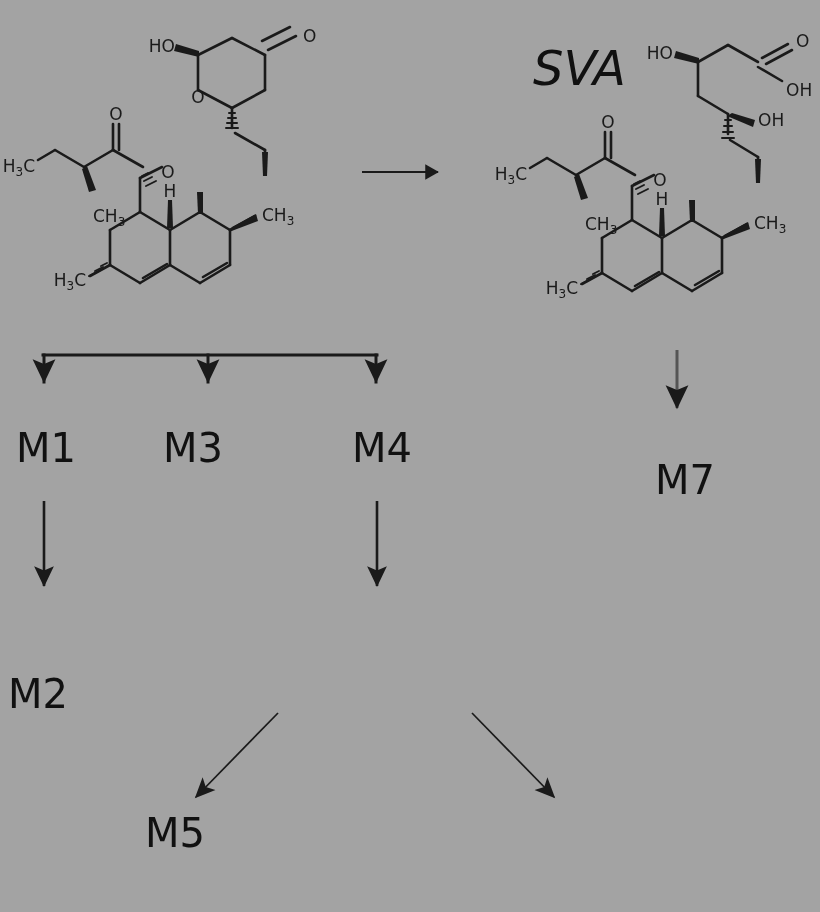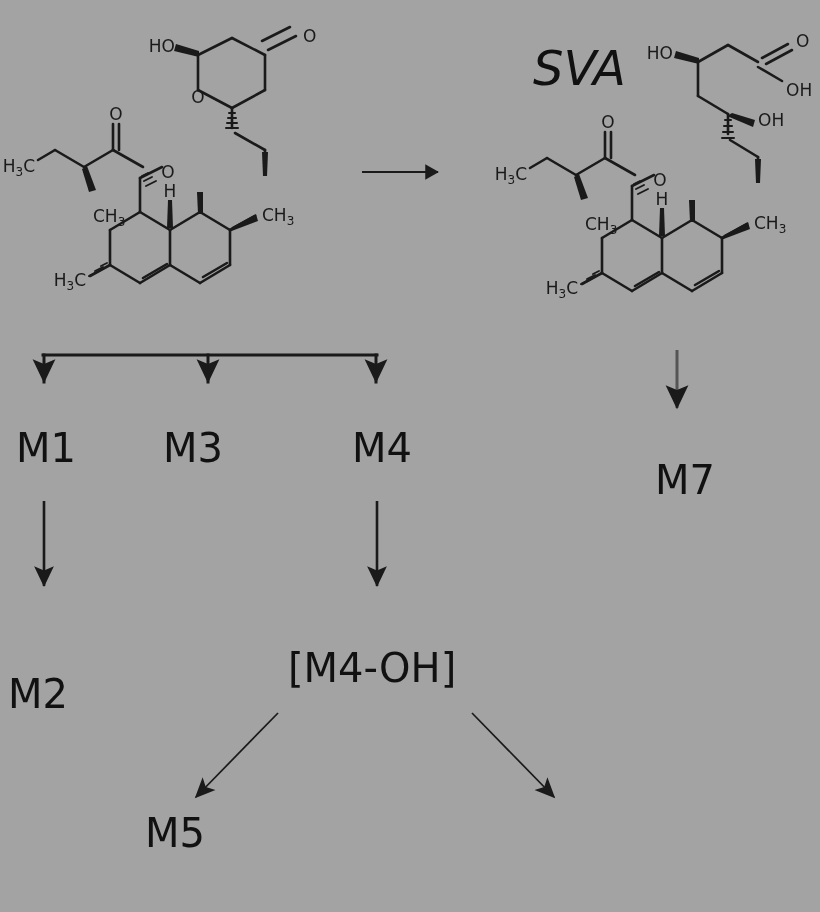--- a/index.html
+++ b/index.html
@@ -290,19 +290,18 @@
   <div class="node-label" style="left:16px; top:428px;">M1</div>
 
   <div class="node-label" style="left:163px; top:428px;text-align:center;">M3</div>
 
   <div class="node-label" style="left:352px; top:428px;">M4</div>
 
   <div class="node-label" style="left:655px; top:460px;text-align:right;">M7</div>
 
   <div class="node-label" style="left:8px; top:674px;">M2</div>
 
-  <div class="node-label" style="left:288px; top:648px;">[M4-OH]</div>
 
   <div class="node-label" style="left:145px; top:813px;">M5</div>
 
   <div class="node-label" style="left:555px; top:904px;margin-top:32px;">M6</div>
 
 </div>
 
 </body></html>

